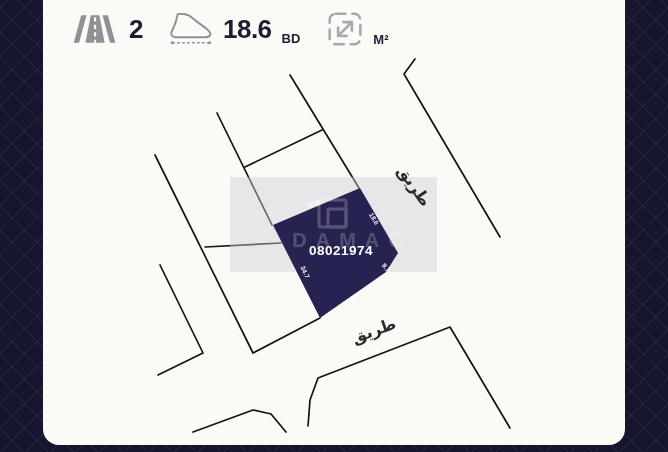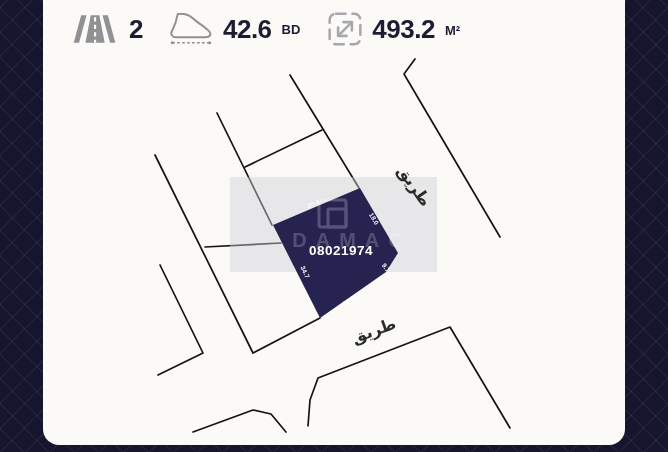--- a/index.html
+++ b/index.html
@@ -19,21 +19,21 @@
   .header{
     position:absolute;left:43px;top:0;width:582px;height:58px;z-index:3;
     display:flex;align-items:center;gap:27px;padding-left:25px;box-sizing:border-box;
   }
   .stat{display:flex;align-items:center;gap:9px;}
   .stat .val{
     font-size:26px;font-weight:bold;color:#1d1c33;letter-spacing:-0.5px;line-height:1;
   }
   .stat .unit{
     font-size:13px;font-weight:bold;color:#1d1c33;align-self:flex-end;
-    margin-left:1px;margin-bottom:10px;line-height:1;
+    margin-left:1px;margin-bottom:1px;line-height:1;
   }
   .ic{display:block;}
   text{font-family:"Liberation Sans","DejaVu Sans",sans-serif;}
   .edge-label{fill:#ffffff;font-size:6.5px;font-weight:bold;opacity:0.95;}
   .road-label{fill:#2b2b2b;font-size:16px;font-weight:600;font-family:"DejaVu Sans",sans-serif;}
   .plot-number{fill:#ffffff;font-size:13.5px;font-weight:bold;letter-spacing:0.5px;}
   .wm-text{fill:#ffffff;font-size:20px;font-weight:bold;letter-spacing:9px;opacity:0.20;}
 </style>
 </head>
 <body>
@@ -95,31 +95,30 @@
 
     <div class="stat">
       <svg class="ic" width="44" height="33" viewBox="0 0 40 30">
         <g stroke="#909095" stroke-width="1.8" fill="none" stroke-linejoin="round" stroke-linecap="round">
           <path d="M7,1 C6,7 4,12 2,16 C0,19 2,22 5,22 L32,22 C37,22 38,19 35,16 C30,11 25,9 21,5 C17,1 11,0 7,1 Z"></path>
         </g>
         <line x1="2" y1="27" x2="36" y2="27" stroke="#909095" stroke-width="1.5" stroke-dasharray="2.5 2"></line>
         <circle cx="2" cy="27" r="1.4" fill="#909095"></circle>
         <circle cx="36" cy="27" r="1.4" fill="#909095"></circle>
       </svg>
-      <span class="val">42.6</span>
+      <span class="val">18.6</span>
       <span class="unit">BD</span>
     </div>
 
     <div class="stat">
       <svg class="ic" width="36" height="36" viewBox="0 0 34 34">
         <g stroke="#a7a7ad" stroke-width="2.4" fill="none" stroke-linejoin="round" stroke-linecap="round">
           <rect x="2.5" y="2.5" width="29" height="29" rx="6" stroke-dasharray="9 6.5"></rect>
           <line x1="11" y1="23" x2="23" y2="11"></line>
           <polyline points="15.5,10.5 23.5,10.5 23.5,18.5"></polyline>
           <polyline points="18.5,23.5 10.5,23.5 10.5,15.5"></polyline>
         </g>
       </svg>
-      <span class="val">493.2</span>
       <span class="unit">M²</span>
     </div>
 
   </div>
 </div>
 
 </body></html>

